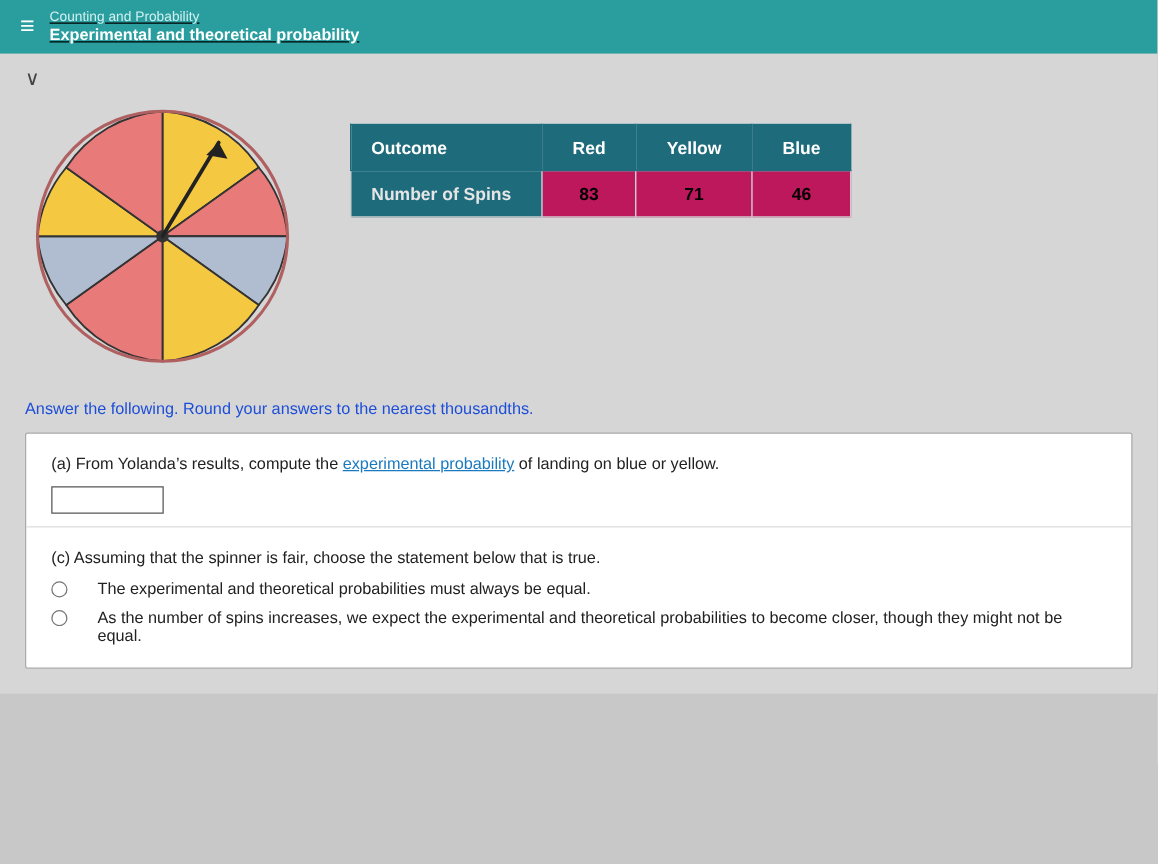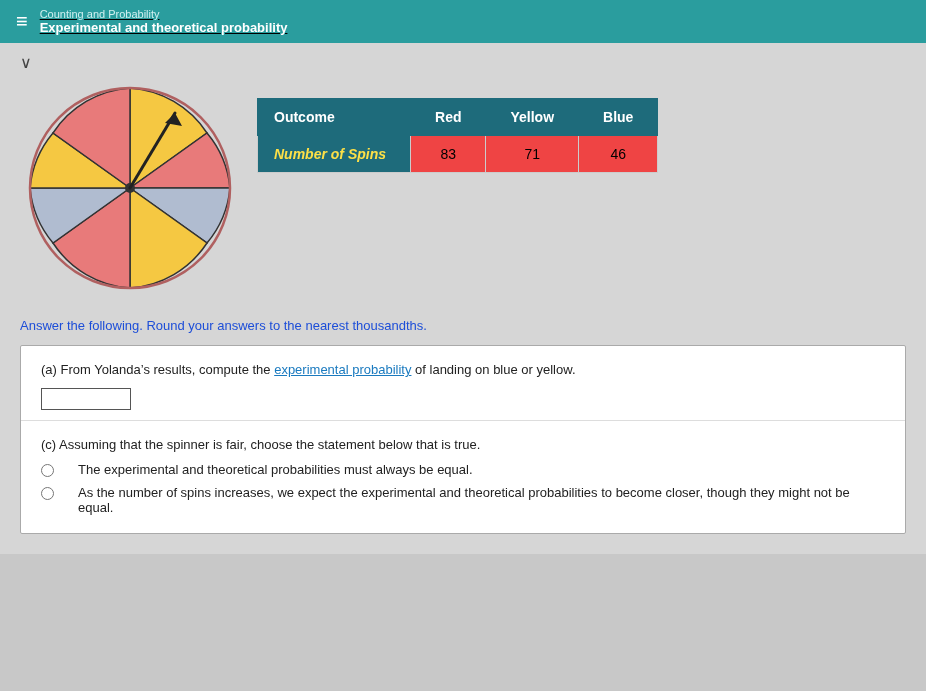--- a/index.html
+++ b/index.html
@@ -45,21 +45,21 @@
       background: none;
       border: none;
       font-size: 16px;
       cursor: pointer;
       color: #444;
       margin-bottom: 6px;
     }
     .top-section {
       display: flex;
       align-items: flex-start;
-      gap: 17px;
+      gap: 40px;
       margin-bottom: 20px;
     }
     
     .spinner-container {
       position: relative;
       width: 220px;
       height: 220px;
       flex-shrink: 0;
     }
     .spinner-container svg {
@@ -82,29 +82,29 @@
     }
     .prob-table th.outcome-header {
       text-align: left;
       padding-left: 16px;
     }
     .prob-table td {
       padding: 10px 24px;
       font-size: 14px;
       text-align: center;
       border: 1px solid #ccc;
-      background: #ef4444;
+      background: #be185d;
+      font-weight: bold;
     }
     .prob-table td.outcome-label {
       background: #1e6b7b;
-      color: #fde047;
+      color: #e5e5e5;
       font-weight: bold;
       text-align: right;
       padding-left: 16px;
-      font-style: italic;
     }
     .instruction-text {
       font-size: 13px;
       color: #1d4ed8;
       margin-bottom: 12px;
     }
     .questions-box {
       background: white;
       border: 1px solid #aaa;
       border-radius: 2px;

